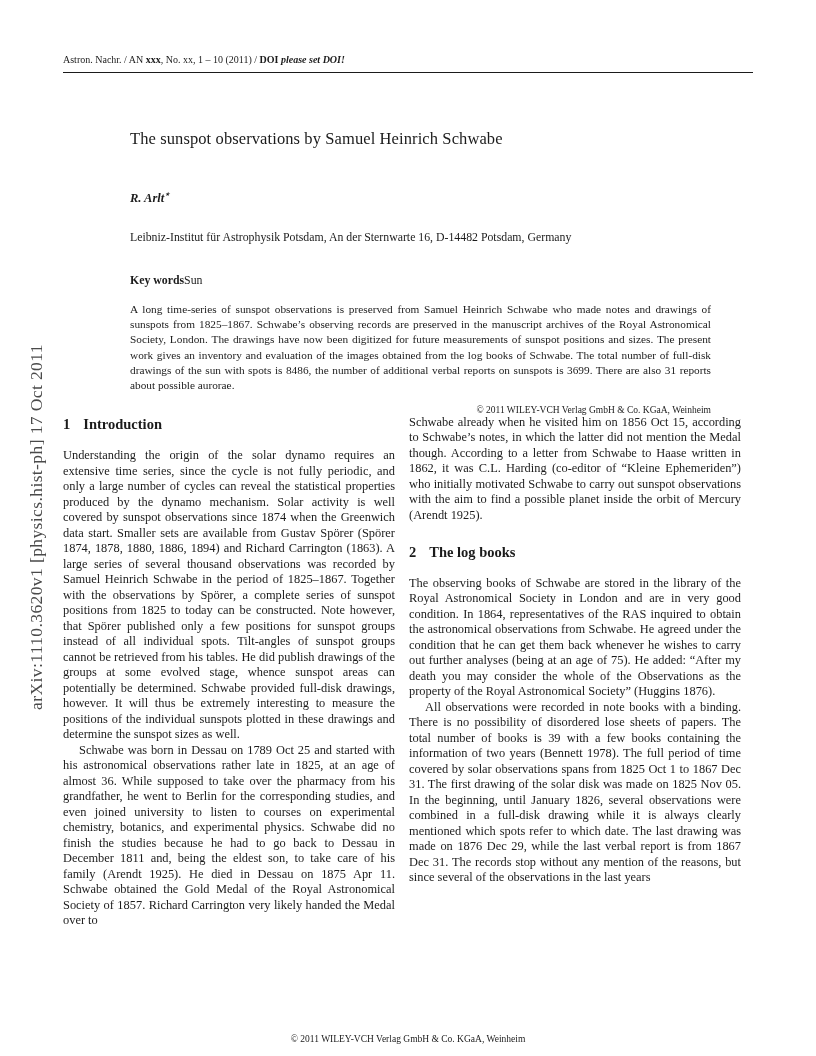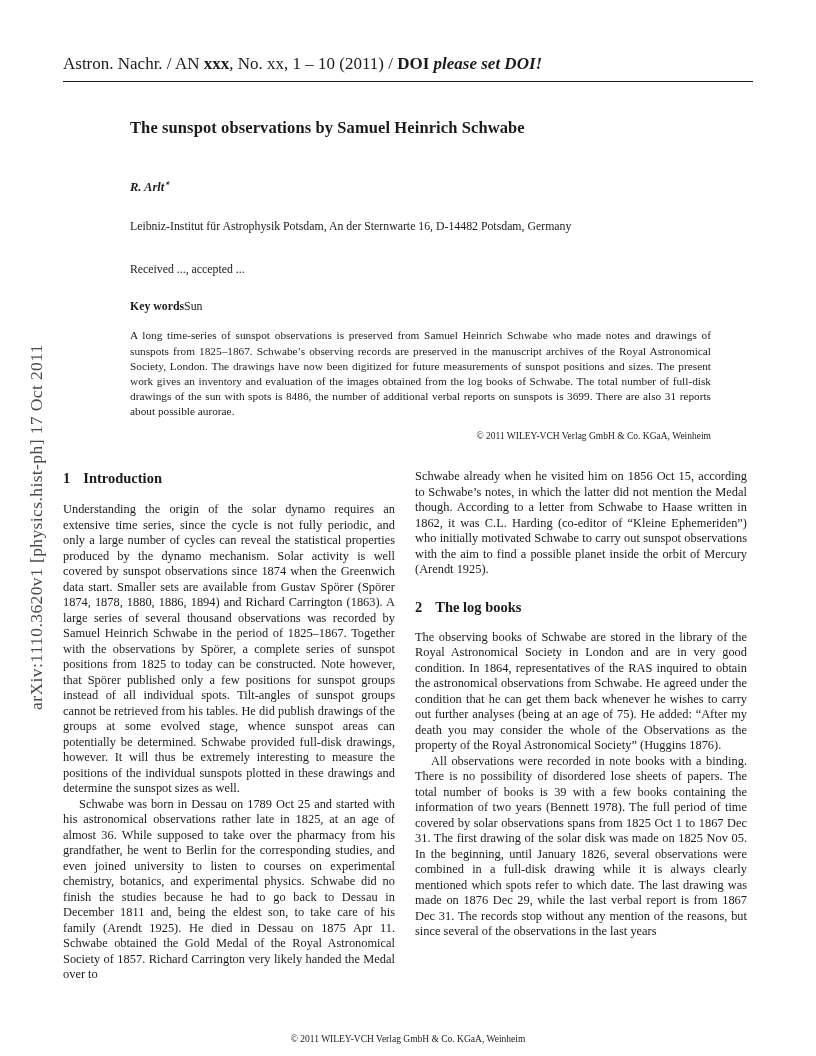--- a/index.html
+++ b/index.html
@@ -3,36 +3,36 @@
 <meta charset="utf-8">
 <style>
   * { margin:0; padding:0; box-sizing:border-box; }
   html,body { background:#ffffff; }
   .page {
     position:relative; width:816px; height:1056px; background:#ffffff;
     font-family:"Liberation Serif", serif; color:#1b1b1b; overflow:hidden;
   }
   .content { position:absolute; left:63px; top:54px; width:690px; }
 
-  .journal-header { font-size:17px; border-bottom:1px solid #1b1b1b; padding-bottom:7px; }
+  .journal-header { font-size:10px; border-bottom:1px solid #1b1b1b; padding-bottom:7px; }
   .b { font-weight:bold; }
   .bi { font-weight:bold; font-style:italic; }
 
   .titleblock { margin-left:67px; margin-right:42px; }
-  .paper-title { margin-top:36px; font-size:16.5px; font-weight:bold; letter-spacing:0.1px; }
+  .paper-title { margin-top:56px; font-size:16.5px; font-weight:normal; letter-spacing:0.1px; }
   .author-line { margin-top:40px; font-size:12.5px; font-weight:bold;font-style:italic; }
   .author-line sup { font-size:9px; font-weight:bold; }
   .affiliation { margin-top:24px; font-size:11.8px; }
   .received { margin-top:28px; font-size:11.8px; line-height:1.3; }
   .keywords { margin-top:22px; font-size:11.8px; }
   .keywords .kw-label { font-weight:bold; margin-right:0; }
   .abstract { margin-top:14px; font-size:11.3px; line-height:1.34; text-align:justify; }
   .copyright-top { margin-top:12px; font-size:9.5px; text-align:right; }
 
-  .columns { display:flex; gap:20px; margin-top:28px; }
+  .columns { display:flex; gap:14px; }
   .col { width:332px; font-size:12.4px; line-height:1.25; text-align:justify; }
   .col p { margin:0; }
   .col p.indent { text-indent:16px; }
 
   .section-heading { font-size:14.5px; font-weight:bold; margin:0 0 15px 0; }
   .section-heading .num { margin-right:13px; }
   .section-heading.second { margin-top:20px; margin-bottom:14px; }
 
   .footnote { position:absolute; left:63px; top:1004px; width:332px; font-size:10.5px; }
   .footnote-rule { width:120px; border-top:1px solid #1b1b1b; margin-bottom:5px; }
@@ -58,21 +58,20 @@
     <div class="journal-header"><span>Astron. Nachr. / AN </span><span class="b">xxx</span><span>, No. xx, 1 – 10 (2011) / </span><span class="b">DOI </span><span class="bi">please set DOI!</span></div>
 
     <div class="titleblock">
       <div class="paper-title">The sunspot observations by Samuel Heinrich Schwabe</div>
 
       <div class="author-line"><span>R. Arlt</span><sup>⋆</sup></div>
 
       <div class="affiliation">Leibniz-Institut für Astrophysik Potsdam, An der Sternwarte 16, D-14482 Potsdam, Germany</div>
 
       <div class="received">
-        <div>Received ..., accepted ...</div>
       </div>
 
       <div class="keywords"><span class="kw-label">Key words</span><span>Sun</span></div>
 
       <div class="abstract">A long time-series of sunspot observations is preserved from Samuel Heinrich Schwabe who made notes and drawings of sunspots from 1825–1867. Schwabe’s observing records are preserved in the manuscript archives of the Royal Astronomical Society, London. The drawings have now been digitized for future measurements of sunspot positions and sizes. The present work gives an inventory and evaluation of the images obtained from the log books of Schwabe. The total number of full-disk drawings of the sun with spots is 8486, the number of additional verbal reports on sunspots is 3699. There are also 31 reports about possible aurorae.</div>
 
       <div class="copyright-top">© 2011 WILEY-VCH Verlag GmbH &amp; Co. KGaA, Weinheim</div>
     </div>
 
     <div class="columns">

